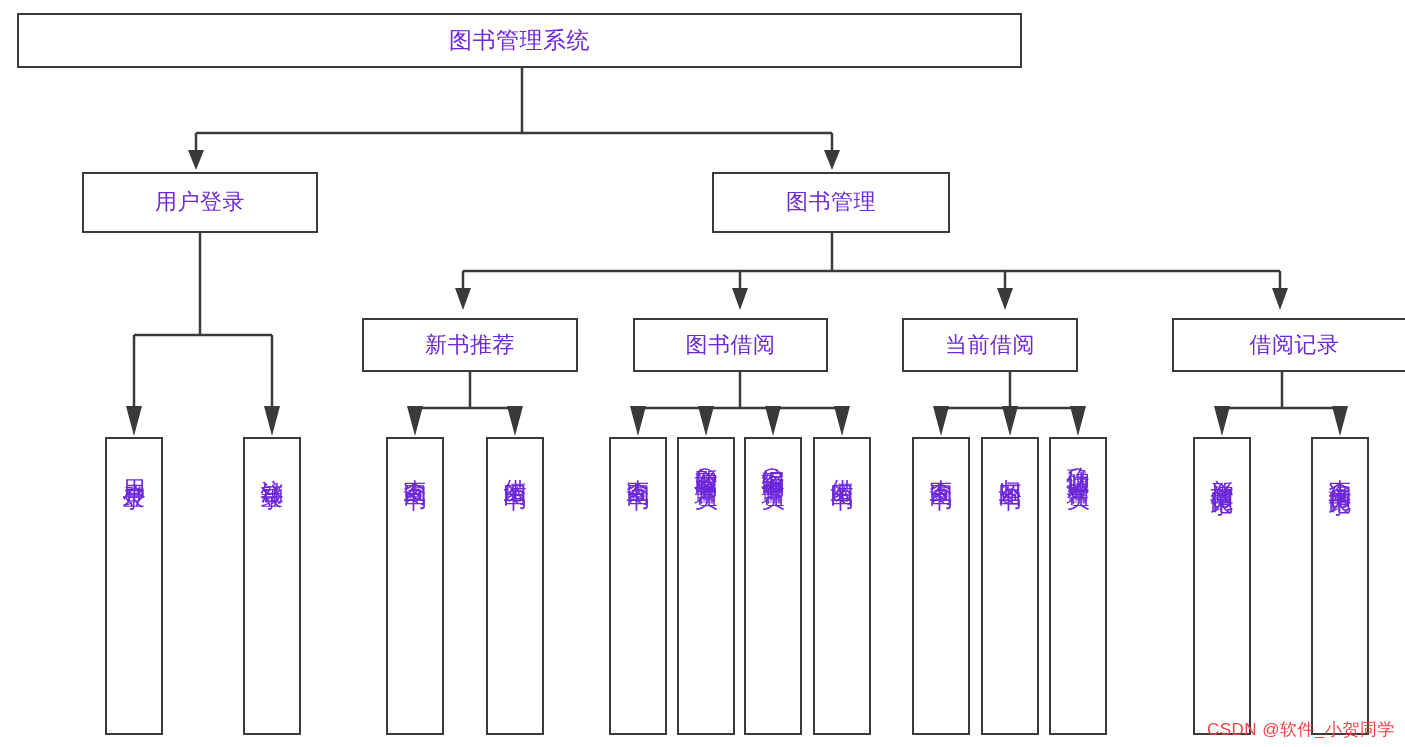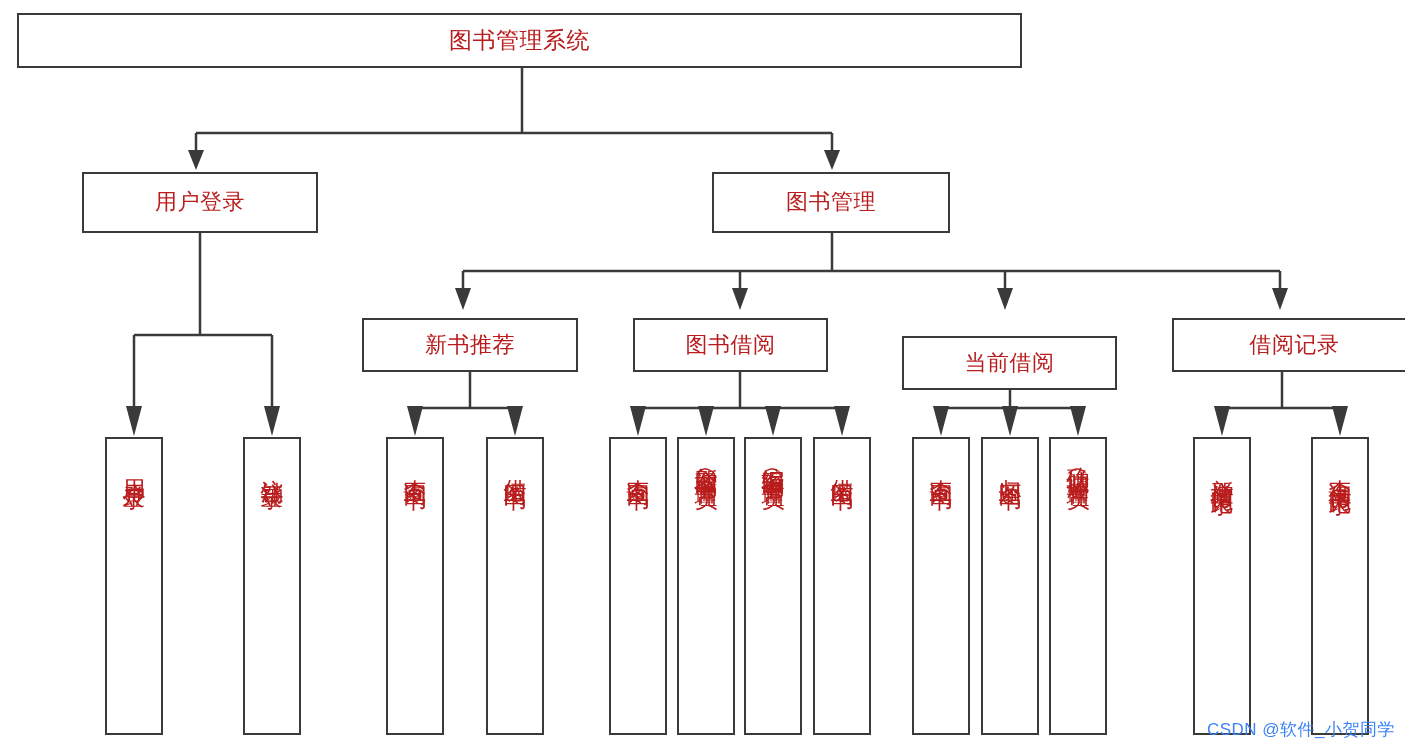--- a/index.html
+++ b/index.html
@@ -12,21 +12,21 @@
   }
   #canvas{position:absolute;inset:0;width:1405px;height:747px;}
   .node{
     position:absolute;
     box-sizing:border-box;
     background:#ffffff;
     border:2.5px solid #3a3a3a;
     display:flex;
     align-items:center;
     justify-content:center;
-    color:#b91c1c;
+    color:#6d28d9;
   }
   .node .label{
     line-height:1.12;
     letter-spacing:0.5px;
     white-space:pre;
     text-align:center;
   }
   .node.h .label{
     font-size:22px;
   }
@@ -41,21 +41,21 @@
     text-orientation:upright;
     font-size:23px;
     letter-spacing:3px;
     line-height:1;
   }
   #watermark{
     position:absolute;
     right:10px;
     bottom:6px;
     font-size:17px;
-    color:#3b82f6;
+    color:#ef4444;
     letter-spacing:0.5px;
     white-space:nowrap;
     pointer-events:none;
   }
   svg.wires{position:absolute;left:0;top:0;width:1405px;height:747px;pointer-events:none;}
   svg.wires path,svg.wires line{stroke:#3a3a3a;stroke-width:2.5;fill:none;}
   svg.wires polygon{fill:#3a3a3a;}
 </style>
 </head>
 <body>
@@ -123,21 +123,21 @@
   <div class="node h" style="left:362px;top:318px;width:216px;height:54px;">
     <span class="label">新书推荐</span>
   </div>
 
   <div class="node h" style="left:712px;top:172px;width:238px;height:61px;">
     <span class="label">图书管理</span>
   </div>
   <div class="node h" style="left:633px;top:318px;width:195px;height:54px;">
     <span class="label">图书借阅</span>
   </div>
-  <div class="node h" style="left:902px;top:336px;width:215px;height:54px;">
+  <div class="node h" style="left:902px;top:318px;width:176px;height:54px;">
     <span class="label">当前借阅</span>
   </div>
   <div class="node h" style="left:1172px;top:318px;width:245px;height:54px;">
     <span class="label">借阅记录</span>
   </div>
 
   <div class="node v" style="left:105px;top:437px;width:58px;height:298px;">
     <span class="label">用户登录</span>
   </div>
   <div class="node v" style="left:243px;top:437px;width:58px;height:298px;">

